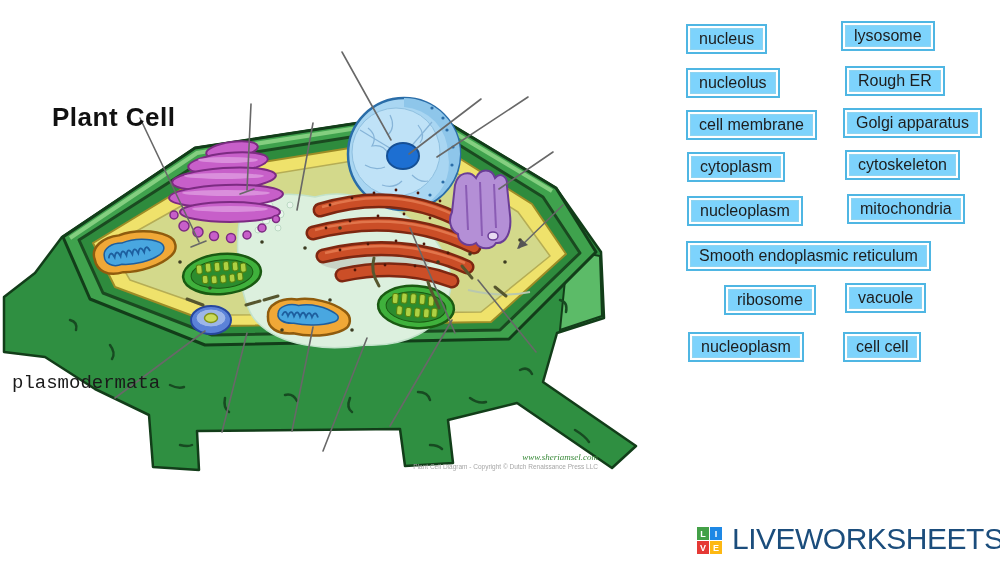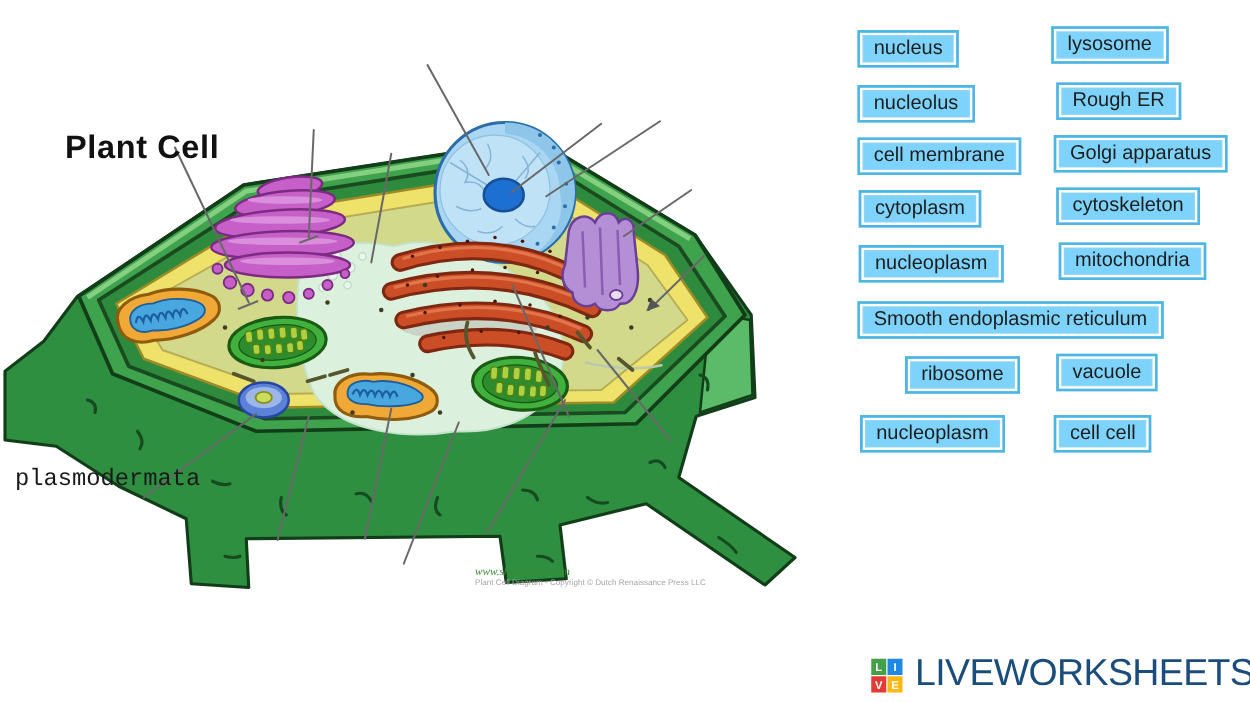--- a/index.html
+++ b/index.html
@@ -4,21 +4,21 @@
 <style>
   html,body{margin:0;padding:0;background:#fff;}
   #stage{position:relative;width:1000px;height:562px;background:#ffffff;overflow:hidden;
          font-family:"Liberation Sans",sans-serif;}
   
   #cell-svg{position:absolute;left:0;top:0;}
   .diagram-title{position:absolute;left:52px;top:62px;font-size:26px;font-weight:bold;
                  color:#111;letter-spacing:.5px;margin-top:40px;}
   .annotation-text{position:absolute;left:12px;top:372px;font-family:Liberation Mono, monospace;
                    font-size:19px;color:#1a1a1a;}
-  .watermark{position:absolute;left:380px;top:452px;width:218px;line-height:1.25;}
+  .watermark{position:absolute;left:380px;top:452px;width:218px;text-align:right;line-height:1.25;}
   .watermark .site{font-family:"Liberation Serif",serif;font-style:italic;font-size:9px;color:#3a8a3a;}
   .watermark .credit{font-size:6.5px;color:#a6a6a6;}
   
   .label-box{position:absolute;background:#7dd3fc;border:2px solid #4fb6e3;
              box-shadow:inset 0 0 0 2px #ffffff, inset 0 0 0 3px #8fd4f0;
              padding:4px 11px;font-size:16px;color:#1d1d1d;white-space:nowrap;cursor:move;}
   
   .logo{position:absolute;left:697px;top:524px;display:flex;align-items:flex-start;cursor:pointer;}
   .logo-tiles{display:grid;grid-template-columns:12px 12px;grid-auto-rows:13px;gap:1px;margin-top:3px;}
   .logo-tiles span{display:flex;align-items:center;justify-content:center;color:#fff;

